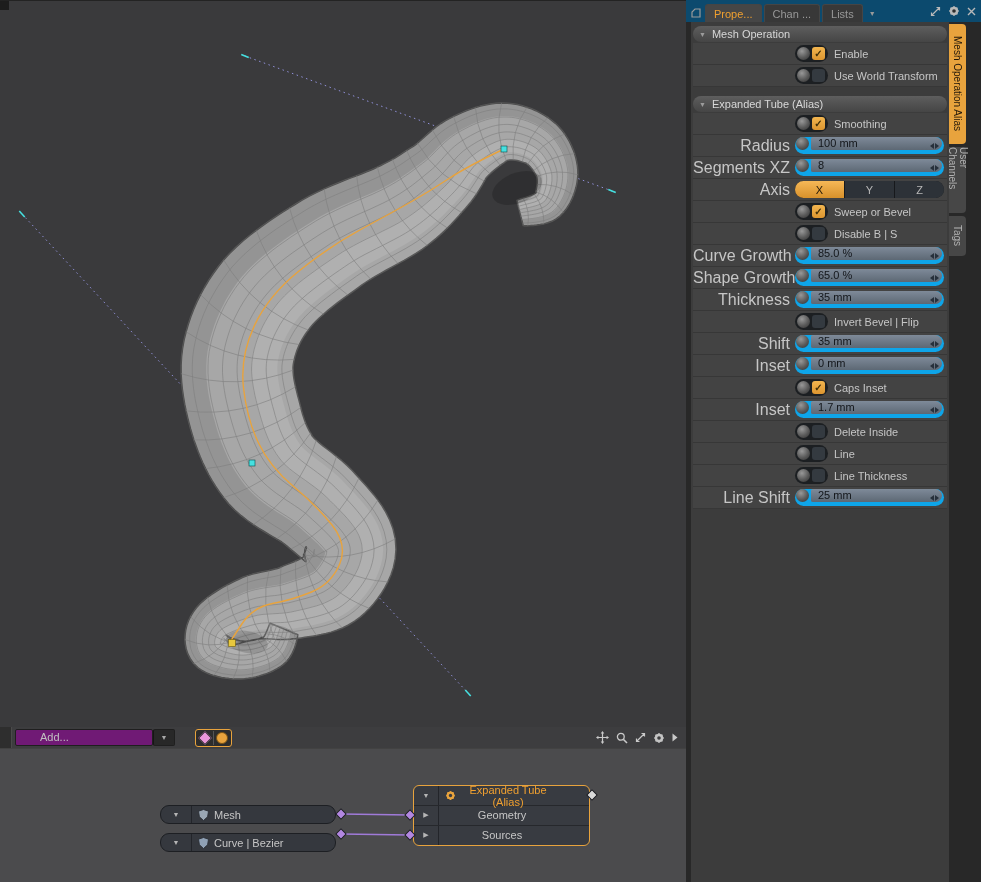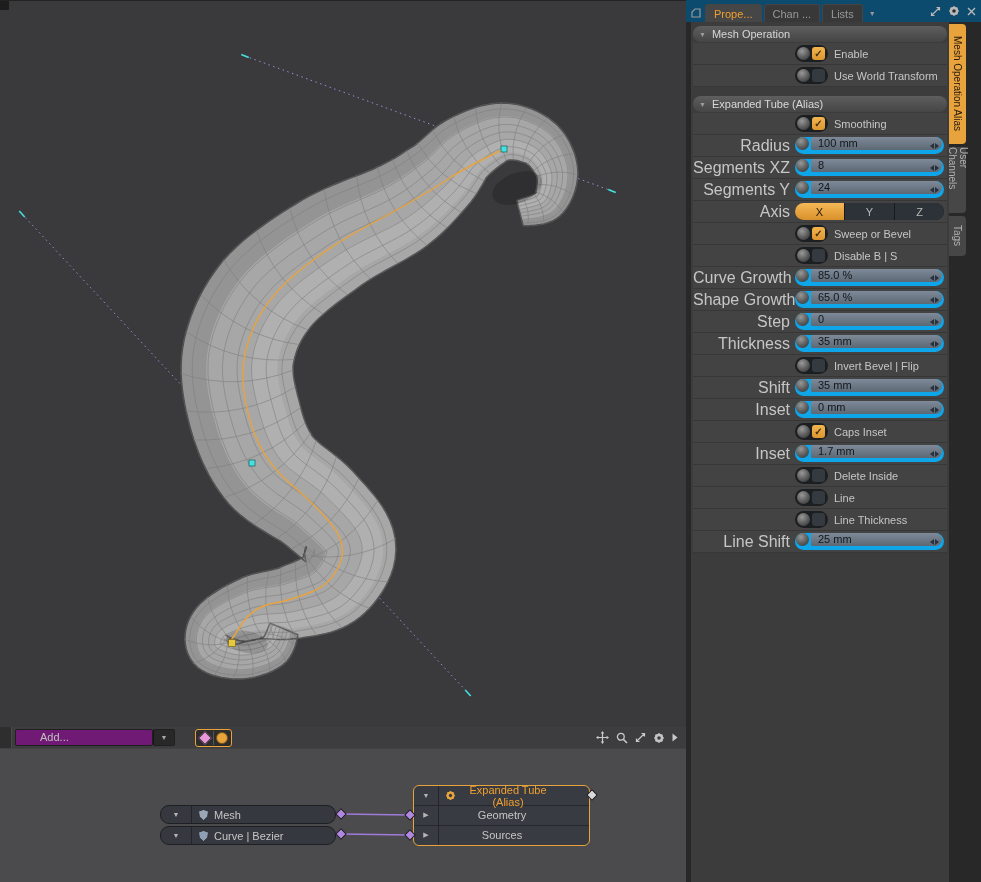--- a/index.html
+++ b/index.html
@@ -208,21 +208,21 @@
     <div class="sch-canvas">
       <div class="node" style="left:160px;top:57px;width:176px;">
         <span class="node-collapse">▼</span>
         <span class="node-icon">
             <svg width="11" height="12" viewBox="0 0 11 12">
               <path d="M5.5 0.5 L10.5 2.2 L9.6 7.8 L5.5 11.5 L1.4 7.8 L0.5 2.2 Z" fill="#9aa7b4" stroke="#2b2f35" stroke-width="0.9"></path>
             </svg>
           </span>
         <span class="node-label">Mesh</span>
       </div>
-      <div class="node" style="left:160px;top:78px;width:176px;">
+      <div class="node" style="left:160px;top:85px;width:176px;">
         <span class="node-collapse">▼</span>
         <span class="node-icon">
             <svg width="11" height="12" viewBox="0 0 11 12">
               <path d="M5.5 0.5 L10.5 2.2 L9.6 7.8 L5.5 11.5 L1.4 7.8 L0.5 2.2 Z" fill="#8fa0b4" stroke="#2b2f35" stroke-width="0.9"></path>
             </svg>
           </span>
         <span class="node-label">Curve | Bezier</span>
       </div>
       <div class="node node-tube" style="left:413px;top:37px;width:177px;">
         <div class="tube-row">
@@ -342,31 +342,20 @@
               <div class="mini">
                 <span class="knob"></span>
                 <span class="val">8</span>
                 <span class="stepper">
                   <i class="tri-l"></i>
                   <i class="tri-r"></i>
                 </span>
               </div>
             </div>
             <div class="prop-row">
-              <span class="row-label">Segments Y</span>
-              <div class="mini">
-                <span class="knob"></span>
-                <span class="val">24</span>
-                <span class="stepper">
-                  <i class="tri-l"></i>
-                  <i class="tri-r"></i>
-                </span>
-              </div>
-            </div>
-            <div class="prop-row">
               <span class="row-label">Axis</span>
               <div class="axis-group">
                 <span class="axis-btn sel">X</span>
                 <span class="axis-btn">Y</span>
                 <span class="axis-btn">Z</span>
               </div>
             </div>
             <div class="prop-row">
               <span class="row-label"></span>
               <div class="cb">
@@ -392,31 +381,20 @@
                   <i class="tri-l"></i>
                   <i class="tri-r"></i>
                 </span>
               </div>
             </div>
             <div class="prop-row">
               <span class="row-label">Shape Growth</span>
               <div class="mini">
                 <span class="knob"></span>
                 <span class="val">65.0 %</span>
-                <span class="stepper">
-                  <i class="tri-l"></i>
-                  <i class="tri-r"></i>
-                </span>
-              </div>
-            </div>
-            <div class="prop-row">
-              <span class="row-label">Step</span>
-              <div class="mini">
-                <span class="knob"></span>
-                <span class="val">0</span>
                 <span class="stepper">
                   <i class="tri-l"></i>
                   <i class="tri-r"></i>
                 </span>
               </div>
             </div>
             <div class="prop-row">
               <span class="row-label">Thickness</span>
               <div class="mini">
                 <span class="knob"></span>

